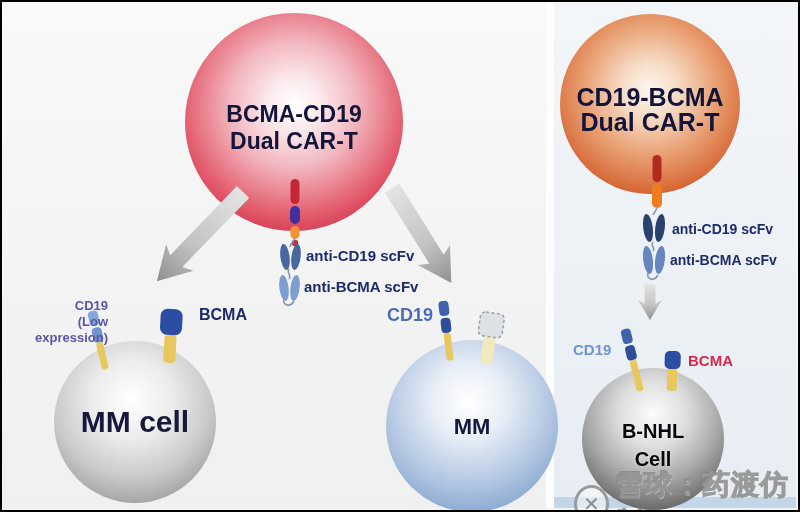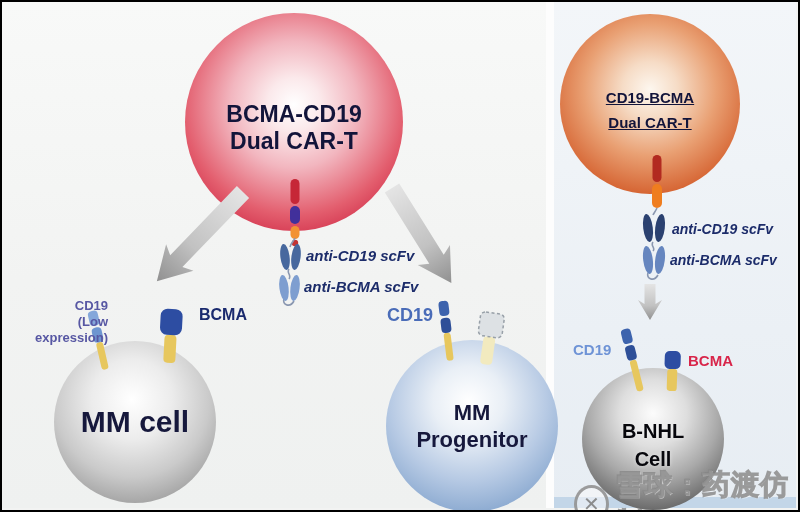--- a/index.html
+++ b/index.html
@@ -17,41 +17,41 @@
   .circle{position:absolute;border-radius:50%;display:flex;flex-direction:column;
     align-items:center;justify-content:center;text-align:center;font-weight:bold;}
   #cart-left{
     left:183px;top:11px;width:218px;height:218px;
     background:radial-gradient(circle at 50% 42%, #ffffff 0%, #fbe9eb 16%, #f2b6bf 38%, #e35e6e 66%, #cd2542 87%, #bc1c36 100%);
     color:#12143a;font-size:23px;line-height:27px;padding-top:12px;box-sizing:border-box;
   }
   #cart-right{
     left:558px;top:12px;width:180px;height:180px;
     background:radial-gradient(circle at 50% 42%, #fdf7ef 0%, #f6dcc6 20%, #e9a073 48%, #d4602e 78%, #bf4517 96%);
-    color:#12143a;font-size:15px;line-height:25px;padding-top:12px;box-sizing:border-box;text-decoration:underline;
+    color:#12143a;font-size:25px;line-height:25px;padding-top:12px;box-sizing:border-box;
   }
   #cell-mm{
     left:52px;top:339px;width:162px;height:162px;
     background:radial-gradient(circle at 48% 36%, #ffffff 0%, #ececec 30%, #cacaca 58%, #a2a2a2 80%, #828282 98%);
     color:#16183c;font-size:30px;
   }
   #cell-prog{
     left:384px;top:338px;width:172px;height:172px;
     background:radial-gradient(circle at 48% 36%, #ffffff 0%, #e9eff6 25%, #b7cae4 55%, #8aa9d0 80%, #6d92c2 98%);
     color:#16183c;font-size:22px;line-height:27px;justify-content:center;
   }
   #cell-bnhl{
     left:580px;top:366px;width:142px;height:142px;
     background:radial-gradient(circle at 50% 32%, #fcfcfc 0%, #dedede 28%, #a9a9a9 55%, #6c6c6c 80%, #3d3d3d 98%);
     color:#07070c;font-size:20px;line-height:28px;padding-top:12px;box-sizing:border-box;
     text-shadow:0 0 4px rgba(255,255,255,0.5);
   }
   svg#overlay{position:absolute;left:0;top:0;pointer-events:none;}
   .lbl{position:absolute;font-weight:bold;white-space:nowrap;}
-  .navy{color:#1c2c6a;font-style:italic;}
+  .navy{color:#1c2c6a;}
   #lbl-scfv-cd19-l{left:304px;top:245px;font-size:15px;}
   #lbl-scfv-bcma-l{left:302px;top:276px;font-size:15px;}
   #lbl-cd19-low{left:16px;top:296px;width:90px;text-align:right;font-size:13px;line-height:16px;color:#5757a3;white-space:normal;}
   #lbl-bcma-mm{left:197px;top:304px;font-size:16px;color:#1a2a6e;}
   #lbl-cd19-prog{left:385px;top:303px;font-size:18px;color:#4a6cb8;}
   #lbl-scfv-cd19-r{left:670px;top:219px;font-size:14px;}
   #lbl-scfv-bcma-r{left:668px;top:250px;font-size:14px;}
   #lbl-cd19-bnhl{left:571px;top:339px;font-size:15px;color:#6e93d6;}
   #lbl-bcma-bnhl{left:686px;top:350px;font-size:15px;color:#d8254a;}
 
@@ -85,21 +85,20 @@
   <div class="circle" id="cart-right">
     <span>CD19-BCMA</span>
     <span>Dual CAR-T</span>
   </div>
 
   <div class="circle" id="cell-mm">
     <span>MM cell</span>
   </div>
   <div class="circle" id="cell-prog">
     <span>MM</span>
-    <span>Progenitor</span>
   </div>
   <div class="circle" id="cell-bnhl">
     <span>B-NHL</span>
     <span>Cell</span>
   </div>
 
   <svg id="overlay" width="800" height="512" viewBox="0 0 800 512">
     <defs>
       <linearGradient id="arrowGrad" x1="0" y1="0" x2="0" y2="1">
         <stop offset="0" stop-color="#e4e4e4"></stop>

